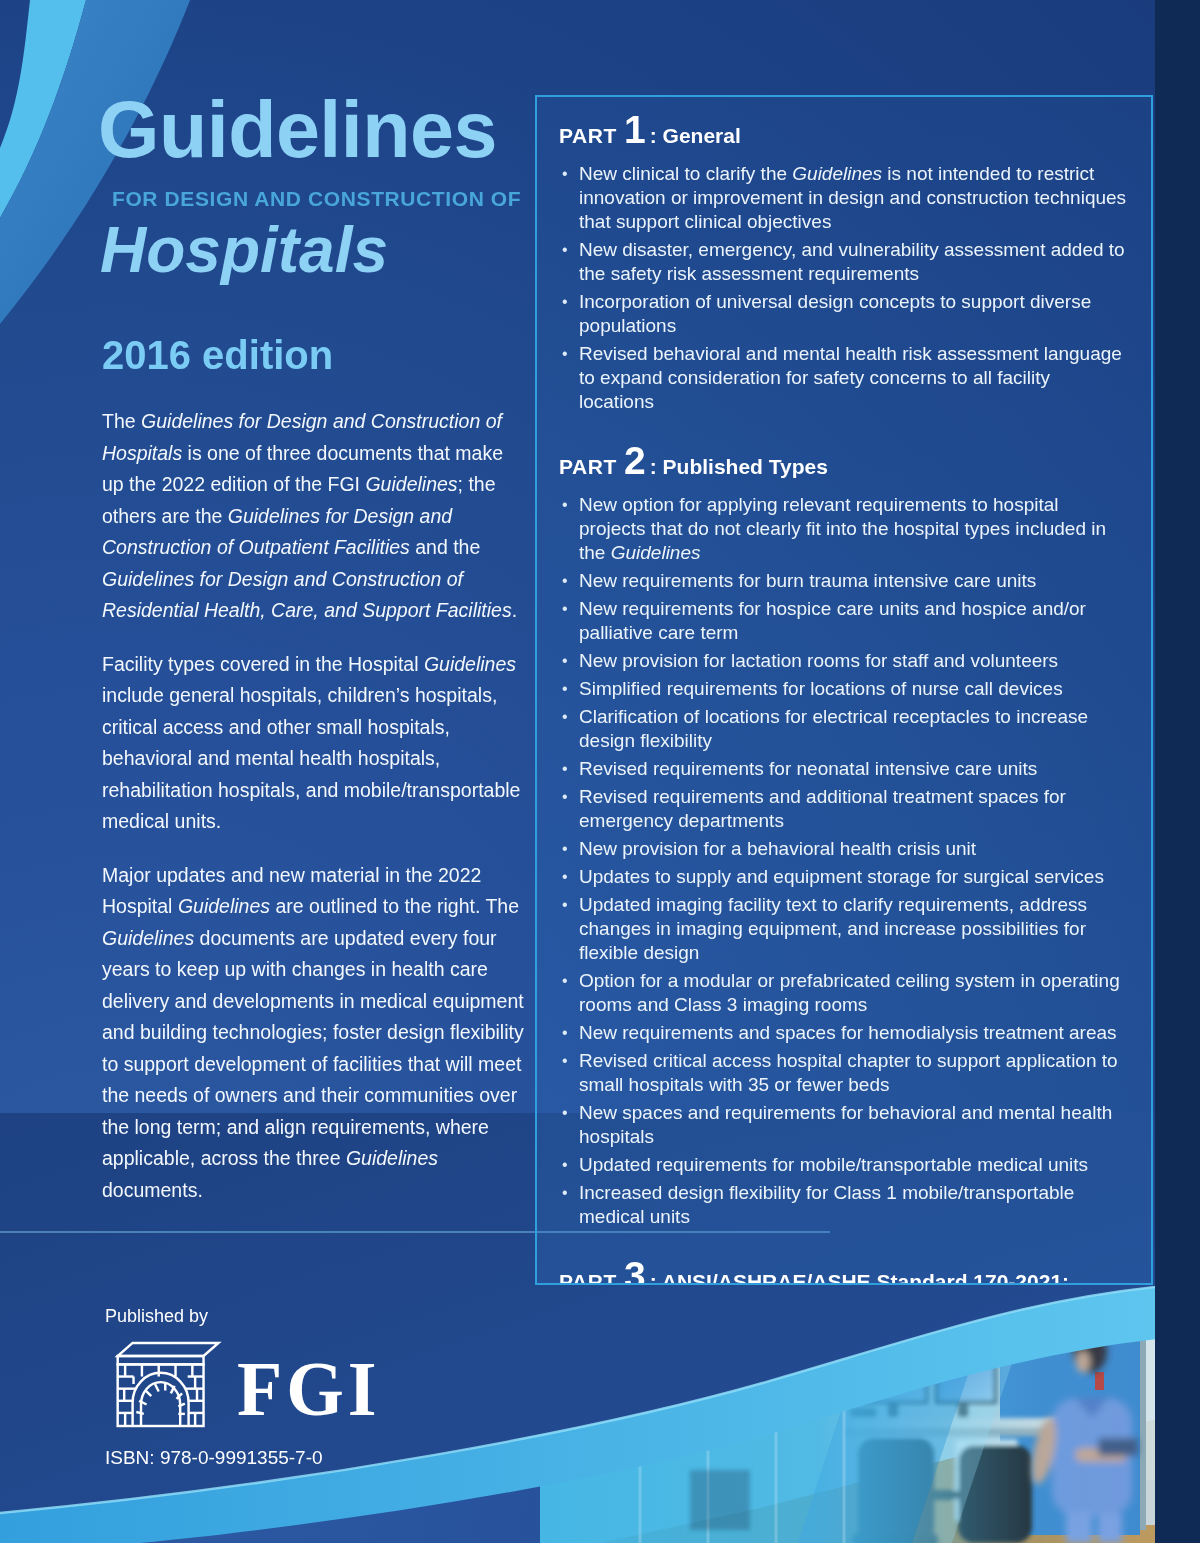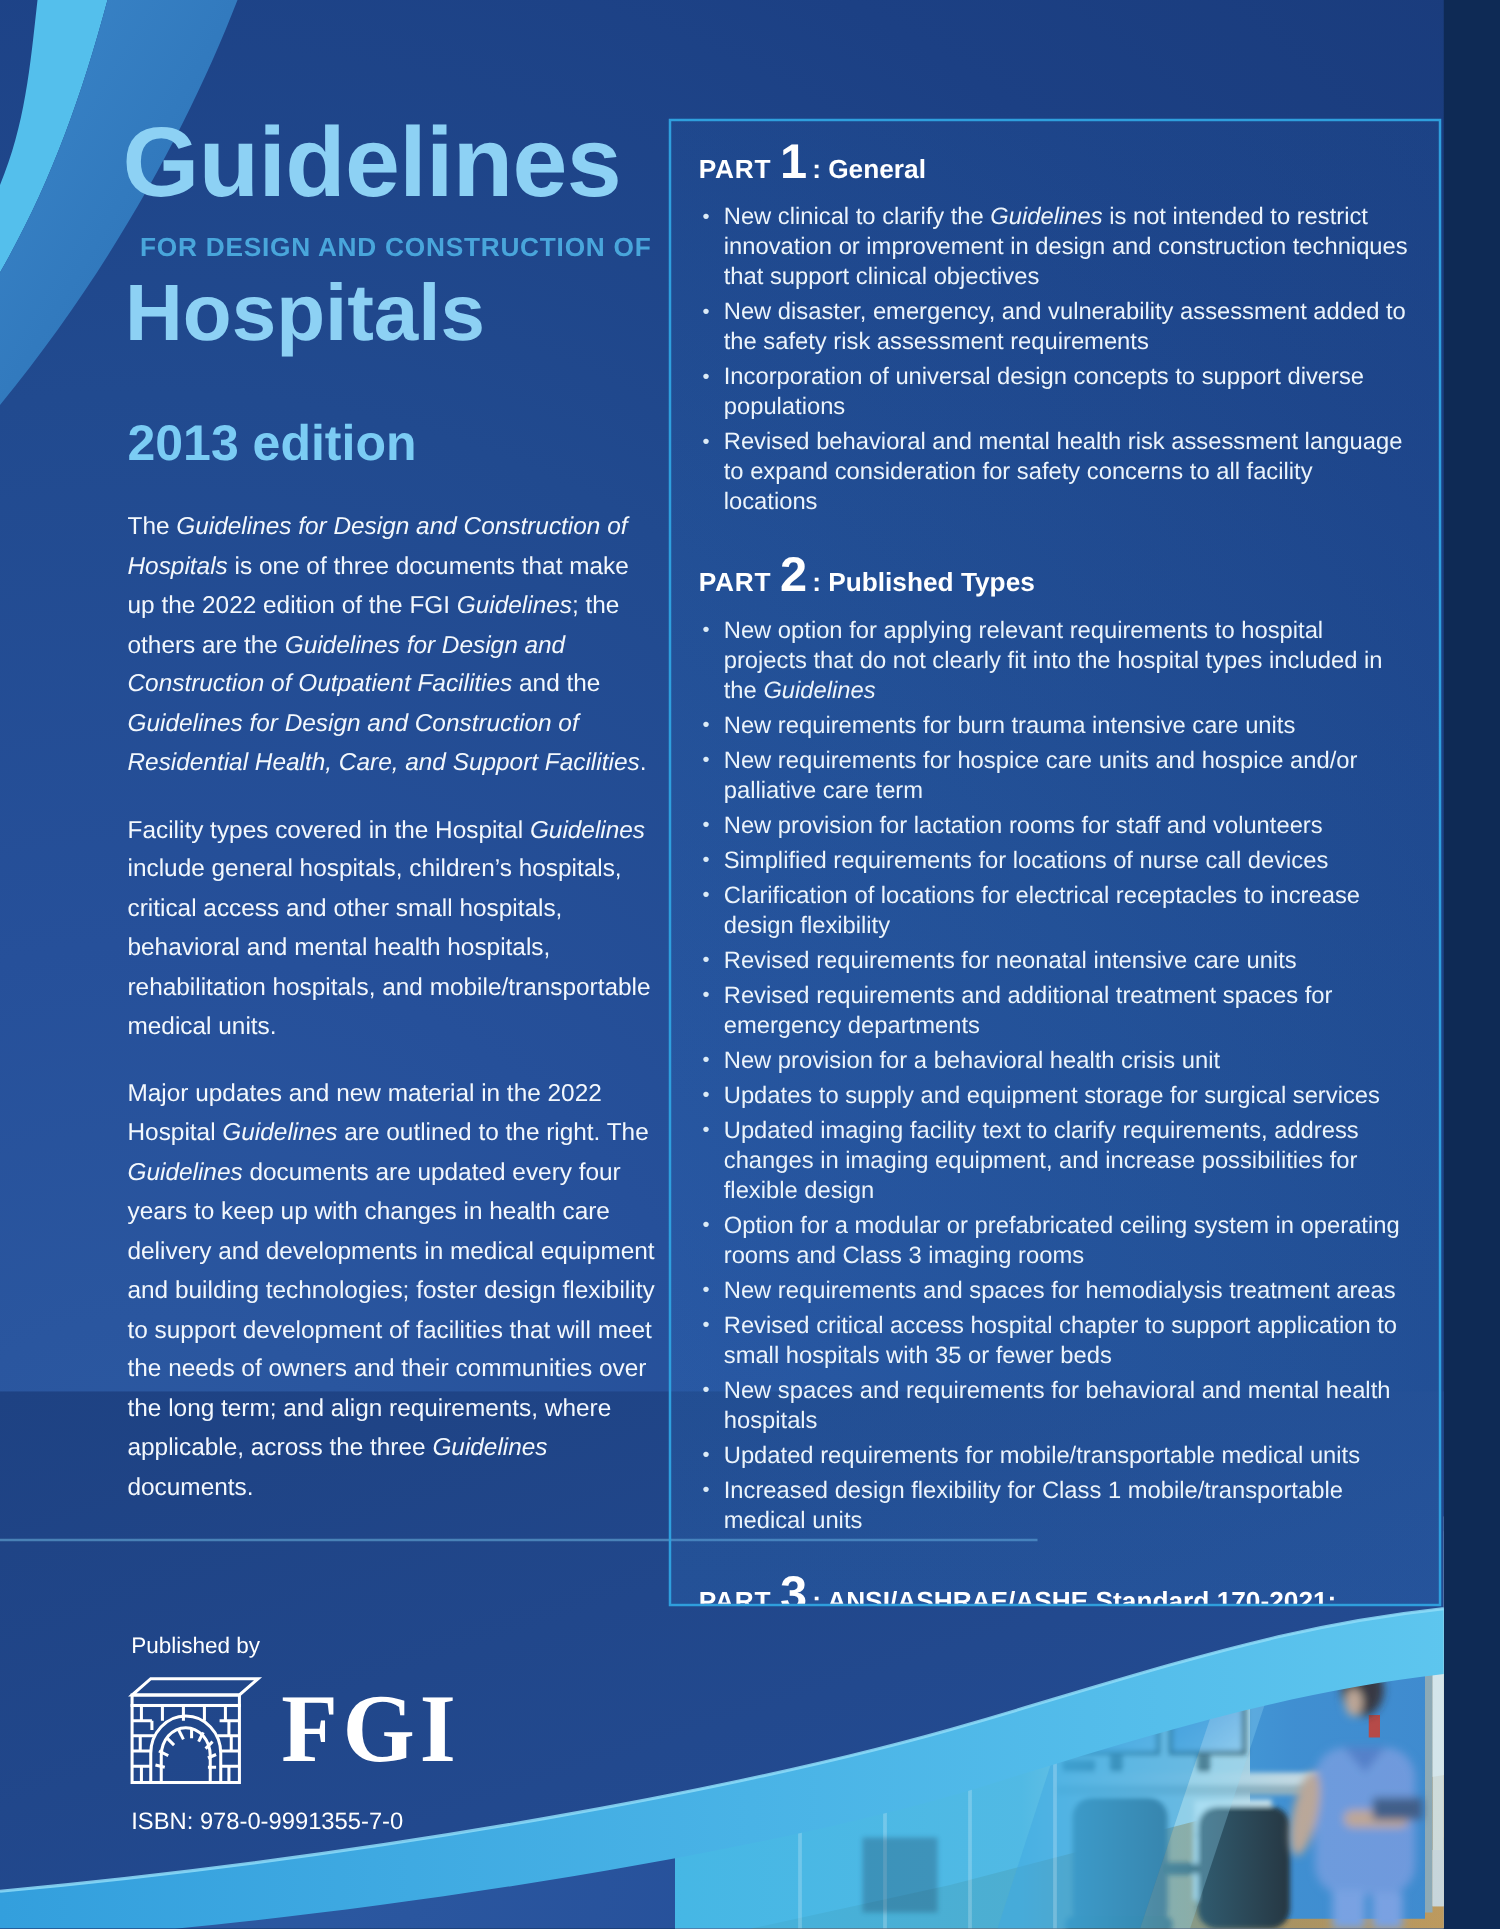--- a/index.html
+++ b/index.html
@@ -9,21 +9,21 @@
     background:radial-gradient(150% 130% at 10% 88%, #2e5ca4 0%, #26509a 30%, #214a8f 52%, #1c4084 75%, #193a79 100%);
   }
   svg{display:block}
   .decor{position:absolute;z-index:1;pointer-events:none;}
   #top-ribbon{top:0;left:0;}
   #bottom-art{left:0;bottom:0;}
 
   .leftcol{position:absolute;z-index:2;}
   .title{left:98px;top:84px;font-size:79px;font-weight:600;color:#8dd1f4;letter-spacing:-0.5px;}
   .subtitle{left:102px;top:187px;font-size:21px;font-weight:700;color:#49a6db;letter-spacing:0.6px;margin-left:10px;}
-  .subject{left:100px;top:213px;font-size:64px;font-weight:600;color:#8dd1f4;}
+  .subject{left:100px;top:213px;font-size:64px;font-weight:600;color:#8dd1f4;font-style:italic;}
   .edition{left:102px;top:333px;font-size:40px;font-weight:600;color:#7bccf4;}
   .intro{left:102px;top:406px;width:424px;font-size:19.5px;line-height:31.5px;color:#f3f8fd;}
   .intro p{margin:0 2px 22px 0;}
   em{font-style:italic;}
 
   .panel{
     position:absolute;z-index:2;left:535px;top:95px;width:618px;height:1190px;
     border:2px solid #2f9fdd;box-sizing:border-box;padding:14px 24px 0 22px;
     background:linear-gradient(180deg,rgba(42,112,192,0.10),rgba(50,130,210,0.17));
     overflow:hidden;
@@ -33,21 +33,21 @@
   .part-label{font-size:21px;letter-spacing:0.6px;}
   .part-number{font-size:39px;line-height:30px;margin:0 4px 0 7px;}
   .part-title{font-size:21px;line-height:27px;}
   .part-subtitle{margin:-6px 0 0 88px;font-size:21px;font-weight:700;font-style:italic;color:#ffffff;}
   .bullets{list-style:none;margin:0;padding:0;}
   .bullets li{display:flex;margin:0 0 4px 0;color:#ecf4fb;font-size:19px;line-height:24px;}
   .dot{flex:0 0 17px;padding-left:3px;font-size:16px;color:#dcebf7;}
   .btxt{flex:1;}
 
   .footer-label{position:absolute;z-index:3;left:105px;top:1306px;font-size:18px;color:#ffffff;}
-  .logo{position:absolute;z-index:3;left:101px;top:1336px;display:flex;align-items:center;}
+  .logo{position:absolute;z-index:3;left:113px;top:1336px;display:flex;align-items:flex-end;}
   .logo-text{font-family:"Liberation Serif",serif;font-weight:700;font-size:74px;color:#ffffff;letter-spacing:4px;margin-left:12px;transform:scaleY(1.05);}
   .isbn{position:absolute;z-index:3;left:105px;top:1447px;font-size:19px;color:#ffffff;}
 </style>
 </head>
 <body>
 
 <div class="page">
 
   <svg id="top-ribbon" class="decor" width="240" height="420" viewBox="0 0 240 420">
     <defs>
@@ -164,21 +164,21 @@
     <path fill="url(#navyG)" d="M0,0 H1200 V170 C1050,180 950,215 780,265 C600,318 300,372 0,400 Z"></path>
 
     <path fill="url(#bandG)" d="M0,400 C300,372 600,318 780,265 C950,215 1050,180 1200,170 L1200,222 C1060,232 940,268 790,315 C620,368 330,412 140,430 L0,430 Z"></path>
     <path fill="none" stroke="#8edcf8" stroke-width="2.5" opacity="0.85" d="M0,400 C300,372 600,318 780,265 C950,215 1050,180 1200,170"></path>
     <line x1="0" y1="119" x2="830" y2="119" stroke="#7dcdf2" stroke-opacity="0.45" stroke-width="2"></line>
   </svg>
 
   <div class="leftcol title">Guidelines</div>
   <div class="leftcol subtitle">FOR DESIGN AND CONSTRUCTION OF</div>
   <div class="leftcol subject">Hospitals</div>
-  <div class="leftcol edition">2013 edition</div>
+  <div class="leftcol edition">2016 edition</div>
   <div class="leftcol intro">
   <p><span>The </span><em>Guidelines for Design and Construction of Hospitals</em><span> is one of three documents that make up the 2022 edition of the FGI </span><em>Guidelines</em><span>; the others are the </span><em>Guidelines for Design and Construction of Outpatient Facilities</em><span> and the </span><em>Guidelines for Design and Construction of Residential Health, Care, and Support Facilities</em><span>.</span></p>
 
   <p><span>Facility types covered in the Hospital </span><em>Guidelines</em><span> include general hospitals, children’s hospitals, critical access and other small hospitals, behavioral and mental health hospitals, rehabilitation hospitals, and mobile/transportable medical units.</span></p>
 
   <p><span>Major updates and new material in the 2022 Hospital </span><em>Guidelines</em><span> are outlined to the right. The </span><em>Guidelines</em><span> documents are updated every four years to keep up with changes in health care delivery and developments in medical equipment and building technologies; foster design flexibility to support development of facilities that will meet the needs of owners and their communities over the long term; and align requirements, where applicable, across the three </span><em>Guidelines</em><span> documents.</span></p>
 </div>
 
   <div class="panel">
     <div>

